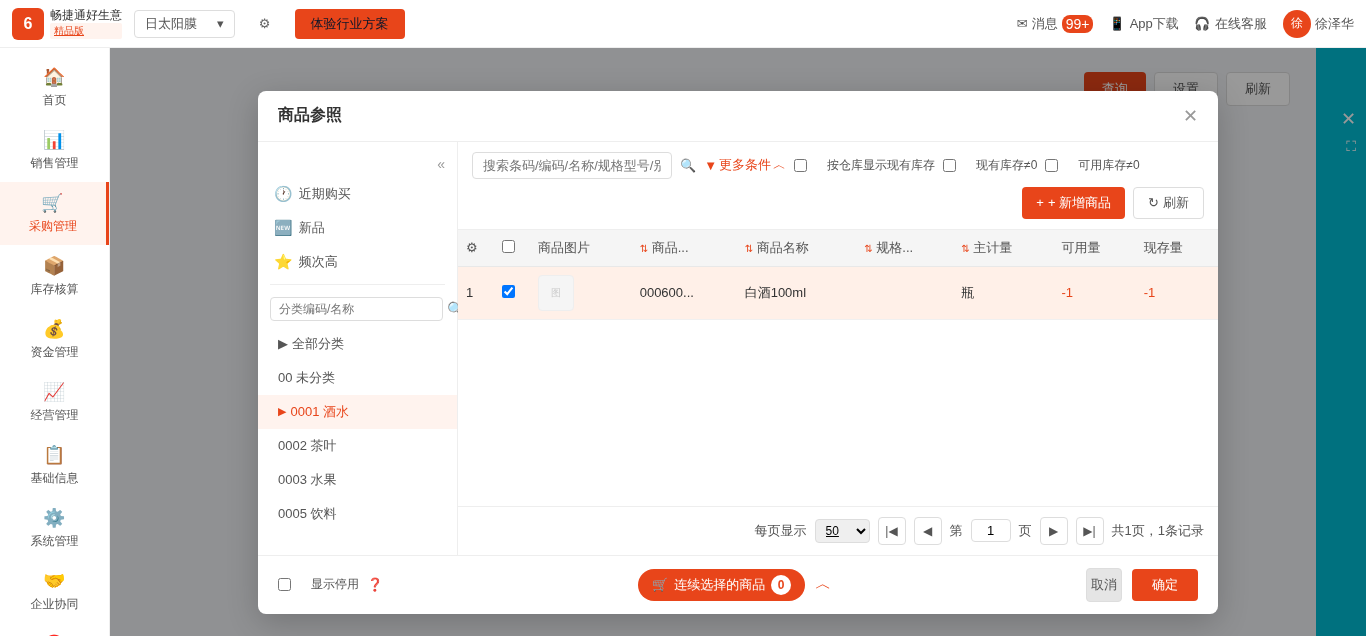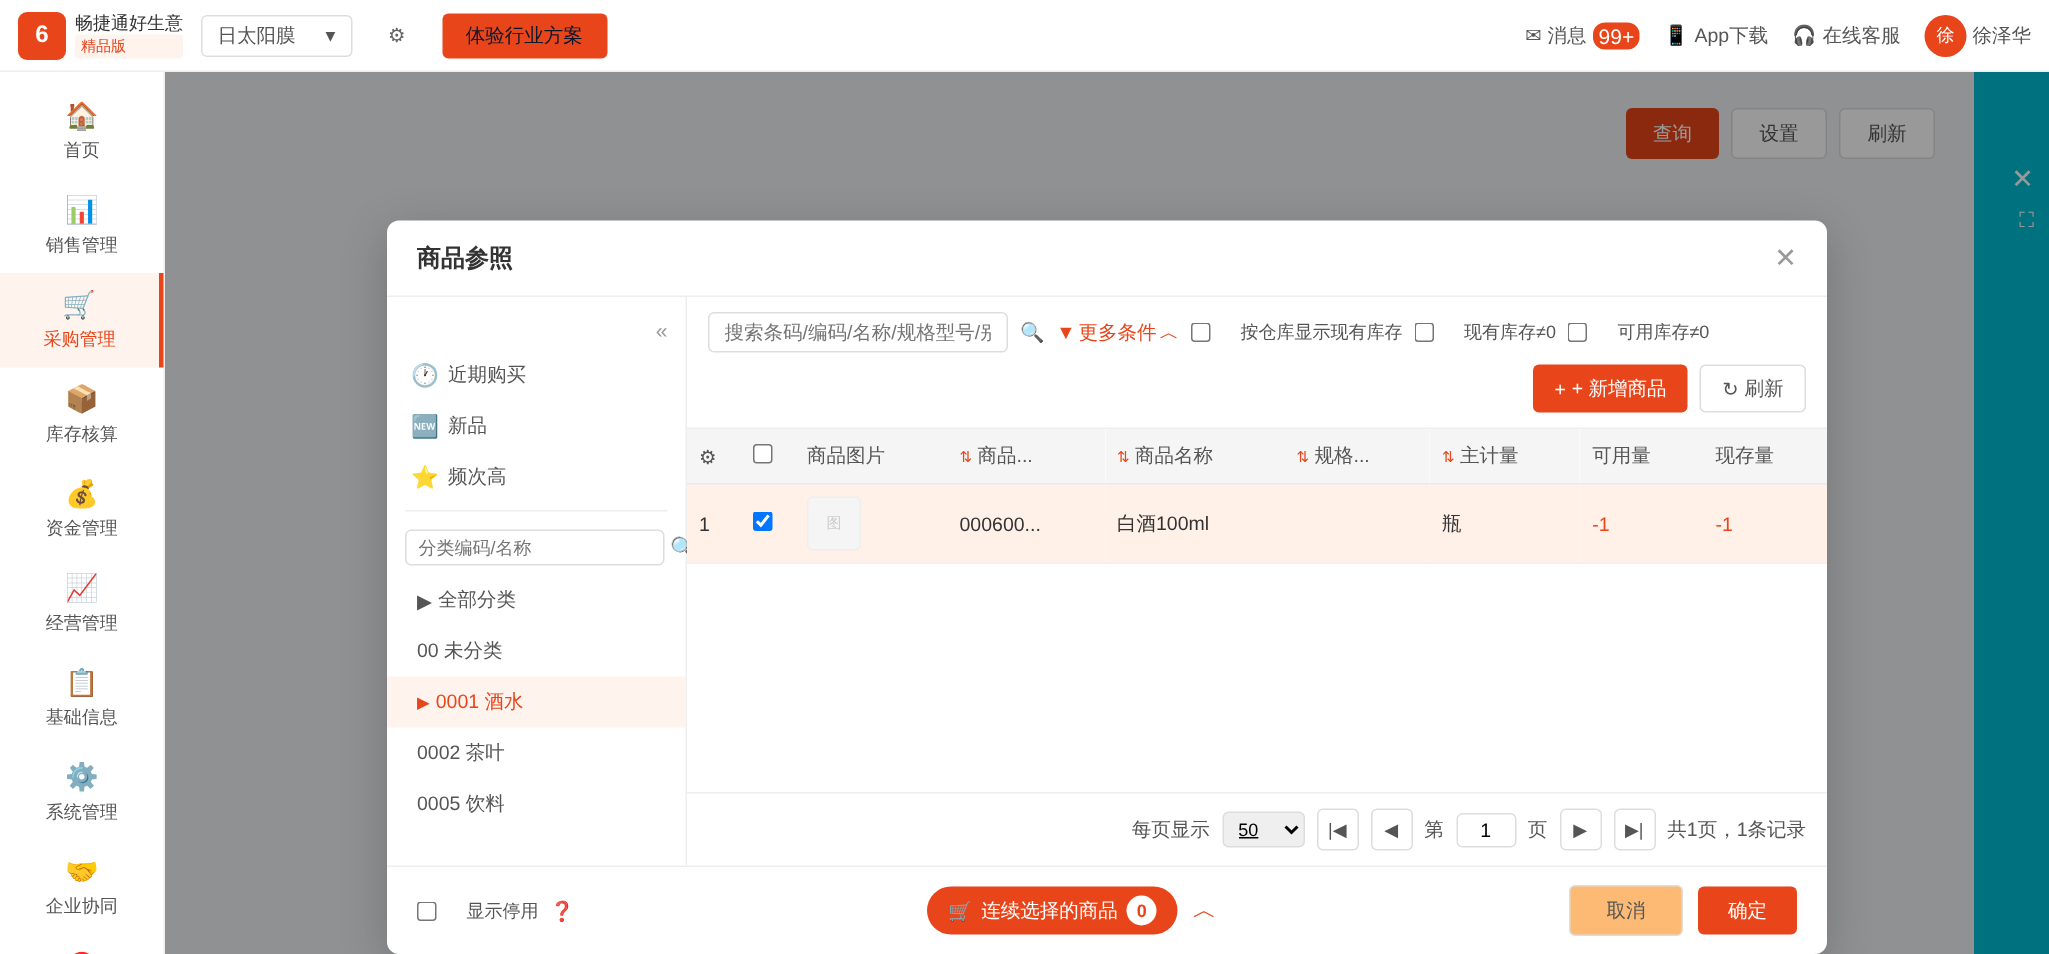--- a/index.html
+++ b/index.html
@@ -24,21 +24,21 @@
       min-width: 110px;
     }
     .logo-icon {
       width: 32px; height: 32px;
       background: #e8451a;
       border-radius: 6px;
       display: flex; align-items: center; justify-content: center;
       color: #fff; font-size: 16px; font-weight: bold;
     }
     .logo-text { font-size: 12px; color: #333; line-height: 1.3; }
-    .logo-tag { font-size: 10px; color: #e8451a; background: #fff3ee; padding: 1px 4px; border-radius: 2px; }
+    .logo-tag { font-size: 10px; color: #e8451a; background: #fff3ee; padding: 1px 4px; border-radius: 2px; text-decoration: underline; }
     .store-selector {
       display: flex; align-items: center; gap: 20px;
       border: 1px solid #ddd; border-radius: 4px;
       padding: 4px 10px; cursor: pointer; color: #555; font-size: 13px;
     }
     .nav-icon-btn {
       width: 36px; height: 36px;
       display: flex; align-items: center; justify-content: center;
       cursor: pointer; color: #666; border-radius: 4px;
     }
@@ -90,21 +90,21 @@
       background: #f0f2f5;
       position: relative;
     }
 
     
     .modal-overlay {
       position: absolute;
       inset: 0;
       background: rgba(0,0,0,0.4);
       display: flex;
-      align-items: flex-end;
+      align-items: center;
       justify-content: center;
       padding-top: 20px;
       z-index: 100;
     }
 
     .modal {
       background: #fff;
       border-radius: 8px;
       width: 960px;
       max-height: 580px;
@@ -267,22 +267,22 @@
       border-radius: 20px; padding: 6px 14px;
       cursor: pointer; font-size: 13px;
     }
     .cart-count {
       background: #fff; color: #e8451a;
       border-radius: 50%; width: 20px; height: 20px;
       display: flex; align-items: center; justify-content: center;
       font-size: 12px; font-weight: bold;
     }
     .btn-cancel {
-      background: #fdba74; color: #555; border: 1px solid #ddd;
-      border-radius: 4px; padding: 7px 24px; cursor: pointer; font-size: 13px;
+      background: #e5e5e5; color: #555; border: 1px solid #ddd;
+      border-radius: 4px; padding: 7px 4px; cursor: pointer; font-size: 13px;
     }
     .btn-confirm {
       background: #e8451a; color: #fff; border: none;
       border-radius: 4px; padding: 7px 20px; cursor: pointer; font-size: 13px;
     }
     .collapse-btn { cursor: pointer; color: #e8451a; font-size: 16px; }
     .bg-content-area {
       padding: 16px;
       display: flex;
       gap: 12px;
@@ -473,20 +473,23 @@
               </div>
               <div class="category-item">
                 <span>00 未分类</span>
               </div>
               <div class="category-item active">
                 <span class="arrow">▶</span>
                 <span>0001 酒水</span>
               </div>
               <div class="category-item">
                 <span>0002 茶叶</span>
+              </div>
+              <div class="category-item">
+                <span>0003 水果</span>
               </div>
               <div class="category-item">
                 <span>0005 饮料</span>
               </div>
               <div class="category-item">
                 
               </div>
             </div>
           </div>
 

